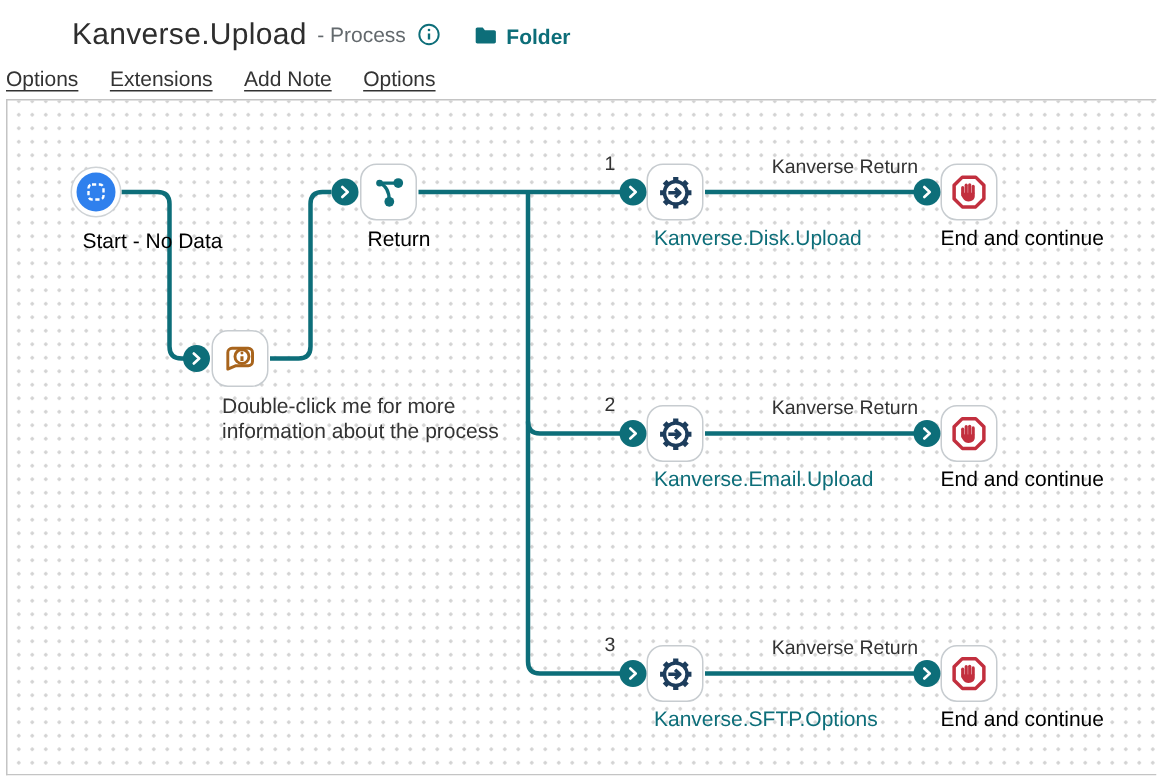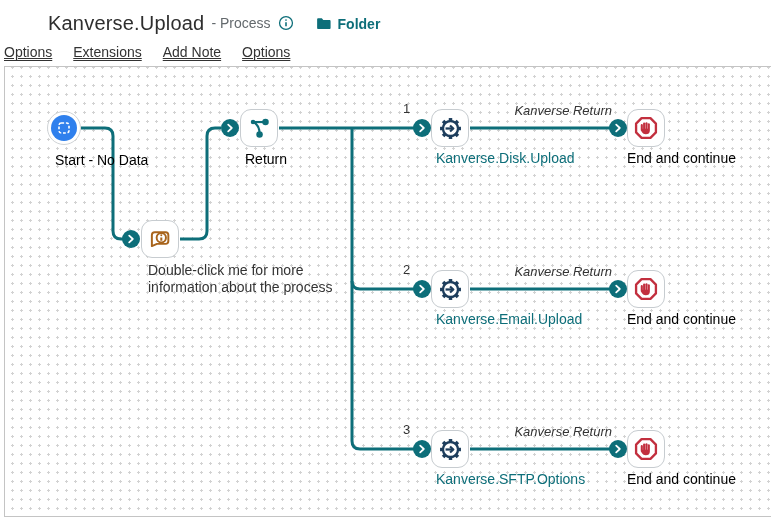--- a/index.html
+++ b/index.html
@@ -10,21 +10,21 @@
   
   .header { position:absolute; left:4px; top:8px; height:30px; display:flex; align-items:center;margin-left:44px; }
   .title { font-size:20px; font-weight:500; color:#2e2e2e; letter-spacing:.2px; }
   .subtitle { font-size:14px; color:#63696d; margin-left:7px; }
   .info-icon { margin-left:6px; display:flex; }
   .hlink { display:flex; align-items:flex-end; gap:6px; color:#0d6e79; font-size:14px; font-weight:700; cursor:pointer; }
   .hlink.folder { margin-left:20px; }
   .hlink.adddesc { margin-left:24px; }
 
   
-  .menu { position:absolute; left:4px; top:44px; display:flex; gap:21px;text-decoration:underline; }
+  .menu { position:absolute; left:4px; top:44px; display:flex; gap:21px; }
   .menu-item { font-size:14px; font-weight:500; color:#333; text-decoration:underline;
                text-underline-offset:3px; cursor:pointer; }
 
   
   .canvas { position:absolute; left:4px; top:66px; width:767px; height:451px;
             border:1px solid #c4c4c4; border-right:none; background:#fff;
             background-image:radial-gradient(circle, #d2d2d2 1px, rgba(0,0,0,0) 1.1px);
             background-size:9px 9px; background-position:3px 5px; }
 
   svg.wires { position:absolute; left:0; top:0; width:771px; height:517px; pointer-events:none; }
@@ -37,21 +37,21 @@
                  background:#fff; display:flex; align-items:center; justify-content:center; }
   .start-inner { width:26px; height:26px; border-radius:50%; background:#2f80ed;
                  display:flex; align-items:center; justify-content:center; }
   .port { position:absolute; width:18px; height:18px; border-radius:50%; background:#0d6e79;
           display:flex; align-items:center; justify-content:center; z-index:3; }
 
   .node-label { position:absolute; font-size:14px; color:#000000; white-space:nowrap; }
   .note-label { position:absolute; font-size:14px; color:#333; width:205px; line-height:17px; }
   .proc-label { position:absolute; font-size:14px; color:#0d6e79; white-space:nowrap; }
   .branch-num { position:absolute; font-size:13px; color:#333; }
-  .conn-label { position:absolute; font-size:13px; color:#333; width:160px; text-align:right;font-style:italic; }
+  .conn-label { position:absolute; font-size:13px; color:#333; width:160px; text-align:right; }
 </style>
 </head>
 <body>
 
 <div class="header">
   <span class="title">Kanverse.Upload</span>
   <span class="subtitle">- Process</span>
   <span class="info-icon">
     <svg width="18" height="18" viewBox="0 0 24 24" fill="none" stroke="#0d6e79" stroke-width="1.7">
       <circle cx="12" cy="12" r="8.6"></circle>

